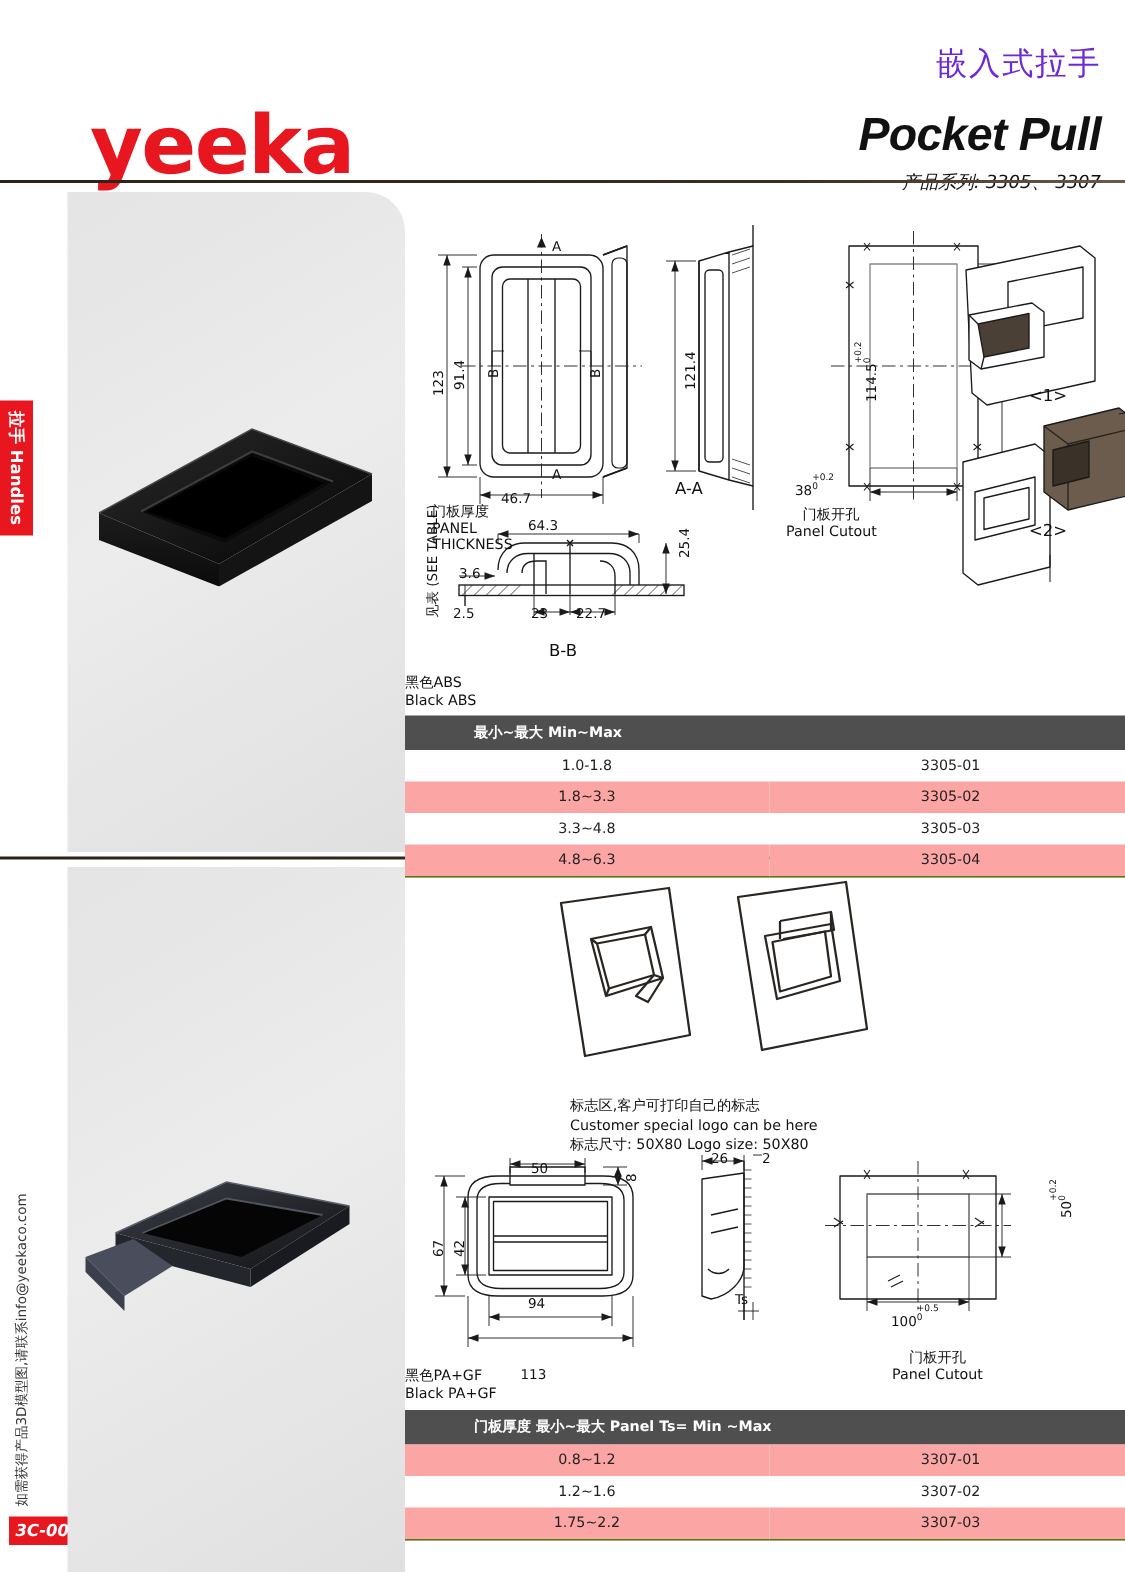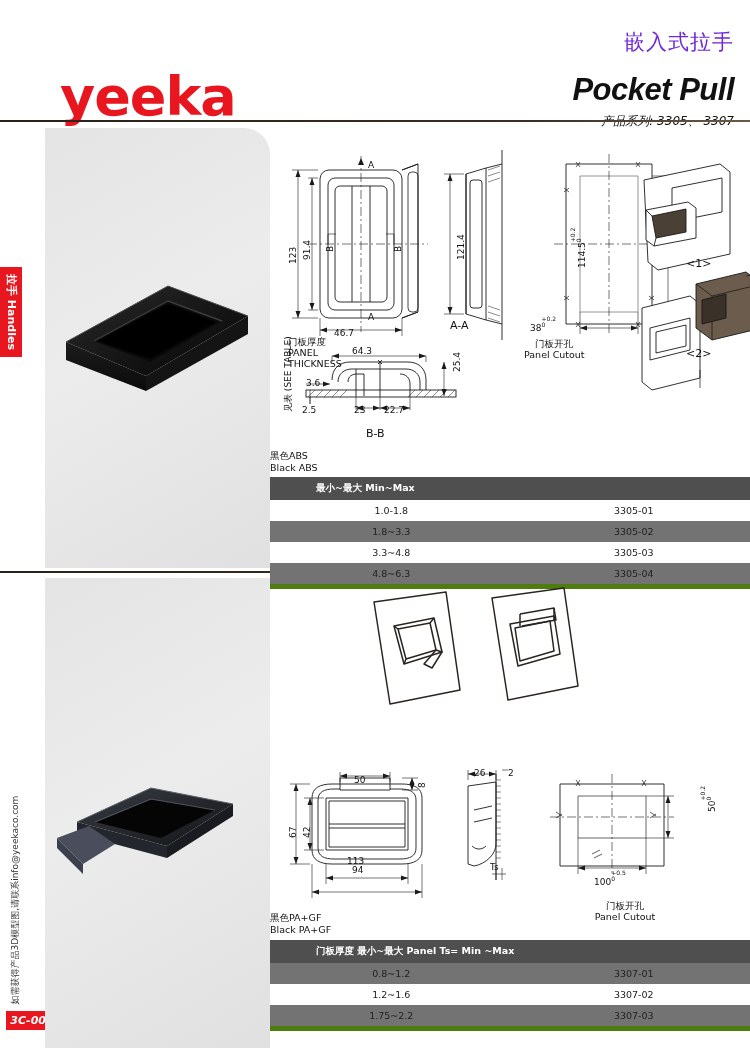--- a/index.html
+++ b/index.html
@@ -65,22 +65,22 @@
 
   
   .mat-lbl{position:absolute;font-size:9.5px;line-height:11.5px;color:#111;
            font-family:"DejaVu Sans",sans-serif;}
   .tbl{position:absolute;border-collapse:collapse;width:485px;font-size:9.5px;
        font-family:"DejaVu Sans",sans-serif;}
   .tbl th{background:#4f4f4f;color:#fff;font-weight:700;text-align:left;
           padding:5px 0 5px 46px;font-size:9.5px;}
   .tbl td{text-align:center;padding:5px 0;color:#222;border:0;}
   .tbl td.c1{width:50%;}
-  .tbl tr.alt td{background:#737373;}
-  .tbl tr.last td{border-bottom:5px solid #4d7c0f;}
+  .tbl tr.alt td{background:#fca5a5;}
+  .tbl tr.last td{border-bottom:1px solid #4d7c0f;}
 </style>
 </head>
 <body>
 
 <div class="page">
 
   <div class="header">
     <div class="logo">yeeka</div>
     <div class="hdr-right">
       <div class="hdr-cn">嵌入式拉手</div>
@@ -393,20 +393,25 @@
       <path d="M26,40 L30,43 M36,78 L38,73 M66,32 L62,37"></path>
       <path d="M68,64 L74,66 L64,82 L56,78 Z"></path>
       <path d="M124,12 L196,2 L210,100 L140,114 Z"></path>
       <path d="M142,38 L186,30 L192,68 L150,80 Z"></path>
       <path d="M147,42 L182,35 L186,65 L152,75 Z"></path>
       <path d="M152,28 L186,22 L188,34 L154,40"></path>
       <path d="M152,28 L152,40 M186,22 L186,34"></path>
     </g>
   </svg>
 
+  <div class="lbl" style="left:380px;top:731px;line-height:13px;">
+    <span>标志区,客户可打印自己的标志</span><br>
+    <span>Customer special logo can be here</span><br>
+    <span>标志尺寸: 50X80    Logo size: 50X80</span>
+  </div>
 
   <svg class="draw" style="left:282px;top:768px;" width="468" height="140" viewBox="0 0 468 140">
     <g fill="none" stroke="#1a1a1a" stroke-width="0.9" stroke-linejoin="round">
 
       <path d="M30,30 C30,20 38,16 50,16 L120,16 C132,16 140,20 140,30 L140,82
                C140,92 132,96 120,96 L50,96 C38,96 30,92 30,82 Z"></path>
       <path d="M36,32 C36,24 42,21 52,21 L118,21 C128,21 134,24 134,32 L134,80
                C134,88 128,91 118,91 L52,91 C42,91 36,88 36,80 Z"></path>
       <rect x="44" y="30" width="82" height="52"></rect>
       <rect x="47" y="33" width="76" height="46"></rect>
@@ -517,21 +522,21 @@
         </g>
       </g>
     </g>
   </svg>
 
   <div class="dim v" style="left:288px;top:838px;">67</div>
   <div class="dim v" style="left:302px;top:838px;">42</div>
   <div class="dim" style="left:354px;top:775px;">50</div>
   <div class="dim v" style="left:417px;top:788px;">8</div>
   <div class="dim" style="left:352px;top:865px;">94</div>
-  <div class="dim" style="left:347px;top:856px;">113</div>
+  <div class="dim" style="left:347px;top:912px;">113</div>
   <div class="dim" style="left:474px;top:768px;">26</div>
   <div class="dim" style="left:508px;top:768px;">2</div>
   <div class="dim" style="left:490px;top:862px;">Ts</div>
 
   <div class="dim v" style="left:700px;top:812px;"><span>50</span><span class="tol"><span>+0.2</span><br><span>0</span></span></div>
   <div class="dim" style="left:594px;top:870px;"><span>100</span><span class="tol"><span>+0.5</span><br><span>0</span></span></div>
   <div class="lbl" style="left:592px;top:900px;text-align:center;width:66px;">
     <span>门板开孔</span><br><span>Panel Cutout</span>
   </div>
 

